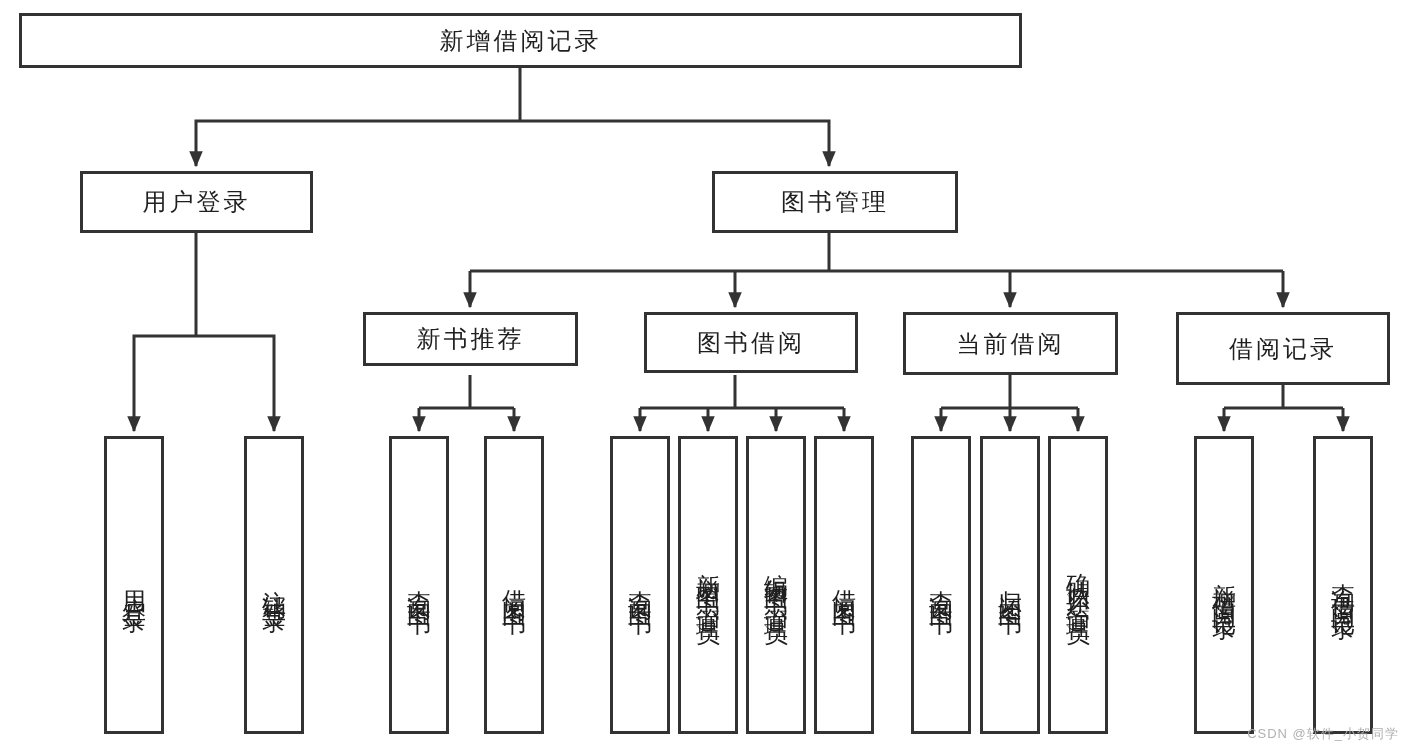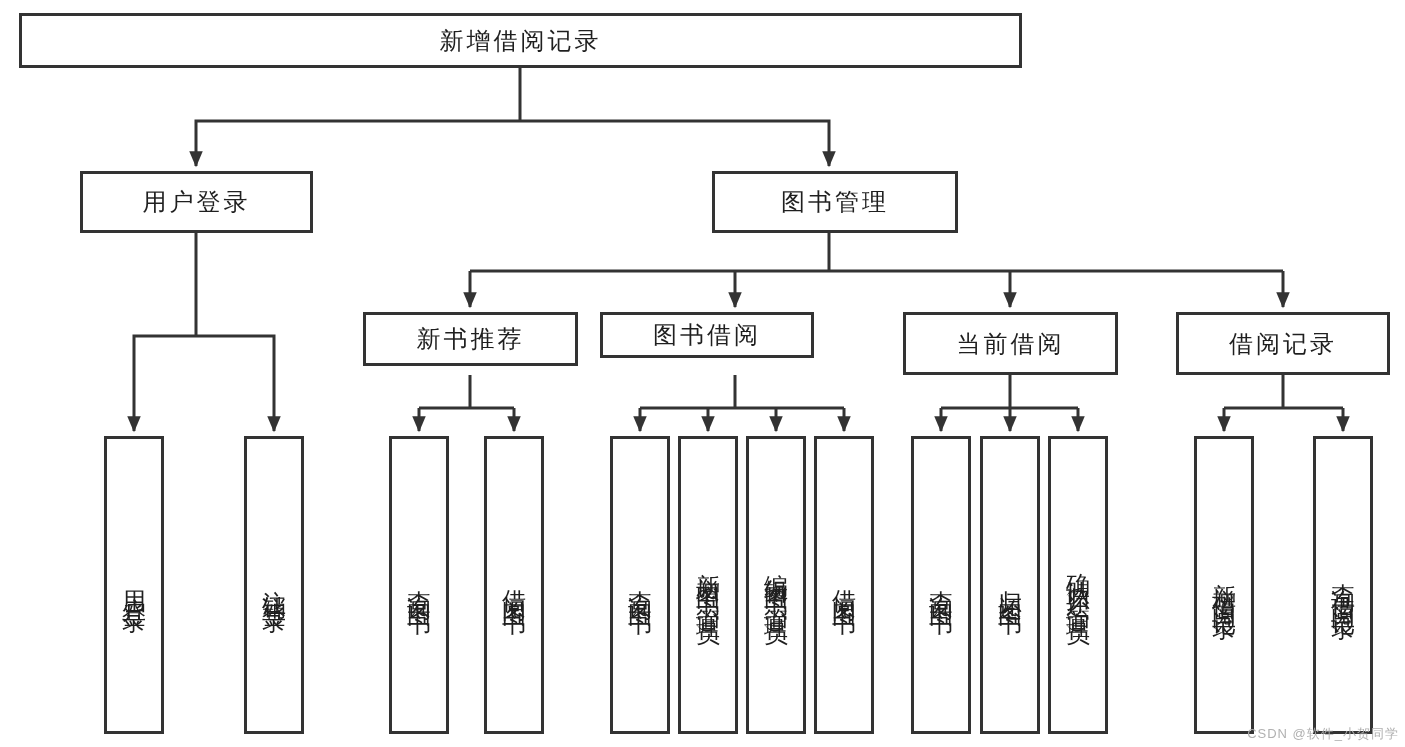--- a/index.html
+++ b/index.html
@@ -40,23 +40,23 @@
     letter-spacing: 7px;
     line-height: 1;
   }
   
   .n-root  { left: 19px;  top: 13px;  width: 1003px; height: 55px; }
   
   .n-login { left: 80px;  top: 171px; width: 233px;  height: 62px; }
   .n-mgmt  { left: 712px; top: 171px; width: 246px;  height: 62px; }
   
   .n-g0 { left: 363px;  top: 312px; width: 215px; height: 54px; }
-  .n-g1 { left: 600px;  top: 312px; width: 214px; height: 46px; text-align: right; }
+  .n-g1 { left: 644px;  top: 312px; width: 214px; height: 61px; text-align: right; }
   .n-g2 { left: 903px;  top: 312px; width: 215px; height: 63px; }
-  .n-g3 { left: 1176px; top: 312px; width: 214px; height: 63px; }
+  .n-g3 { left: 1176px; top: 312px; width: 214px; height: 73px; }
   
   .leaf { top: 436px; height: 298px; width: 60px; }
   .l-0  { left: 104px; }
   .l-1  { left: 244px; }
   .l-2  { left: 389px; }
   .l-3  { left: 484px; }
   .l-4  { left: 610px; }
   .l-5  { left: 678px; }
   .l-6  { left: 746px; }
   .l-7  { left: 814px; }

